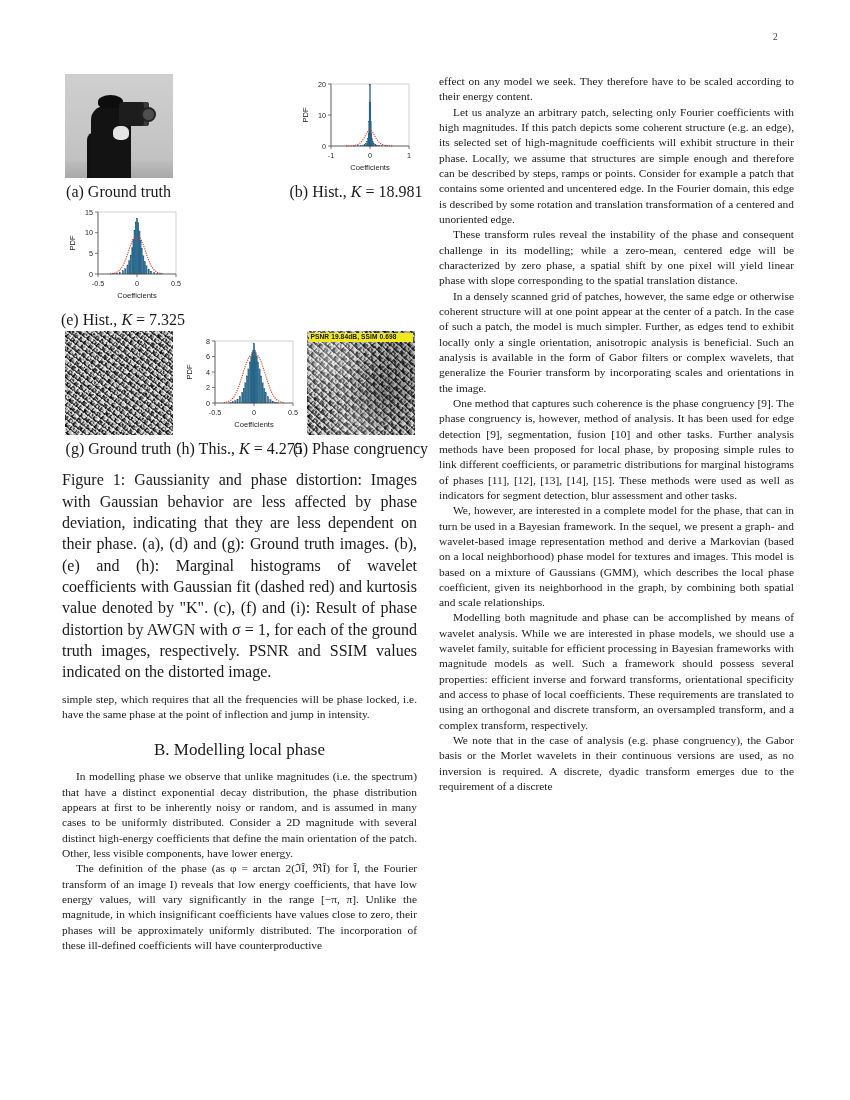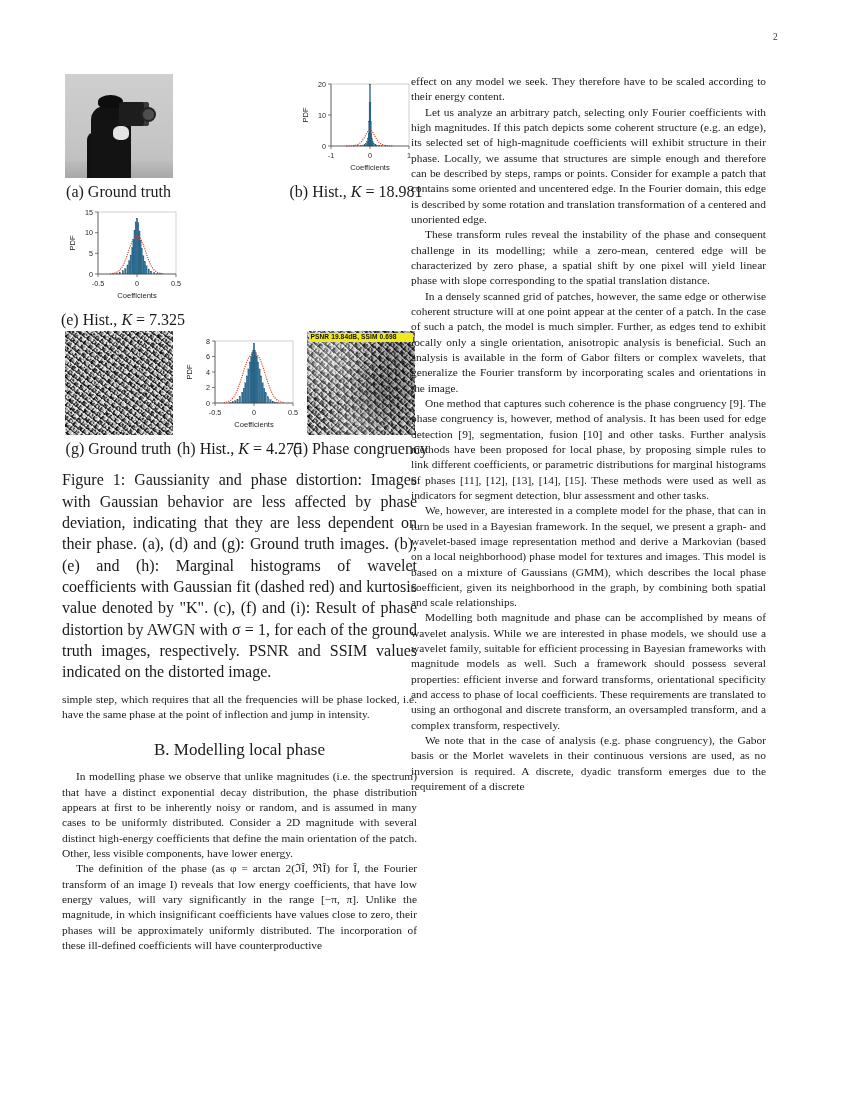--- a/index.html
+++ b/index.html
@@ -35,21 +35,21 @@
   
   .col {
     position: absolute;
     top: 74px;
     width: 355px;
     text-align: justify;
     font-size: 11.4px;
     line-height: 1.345;
   }
   .col-left  { left: 62px; }
-  .col-right { left: 411px; }
+  .col-right { left: 439px; }
 
   p {
     margin: 0;
     text-indent: 14px;
     text-align: justify;
     text-justify: inter-word;
     hyphens: manual;
   }
   p.noindent { text-indent: 0; }
   p + p { margin-top: 0; }
@@ -508,21 +508,21 @@
                 <text class="ax-tick" x="31" y="59" text-anchor="end">2</text>
                 <text class="ax-tick" x="31" y="43.5" text-anchor="end">4</text>
                 <text class="ax-tick" x="31" y="28" text-anchor="end">6</text>
                 <text class="ax-tick" x="31" y="12.5" text-anchor="end">8</text>
               </g>
               <text class="ax-label" x="75" y="96" text-anchor="middle">Coefficients</text>
               <text class="ax-label" x="13" y="41" text-anchor="middle" transform="rotate(-90 13 41)">PDF</text>
             </svg>
           </div>
           <div class="subcap">
-            <span>(h) Hist.,</span>
+            <span>(h) This.,</span>
             <span class="kvar">K</span>
             <span class="knum">= 4.275</span>
           </div>
         </div>
 
         <div class="fig-cell">
           <div class="panel panel-distort tex-fiber-2">
             <div class="haze"></div>
             <div class="psnr-label">PSNR 19.84dB, SSIM 0.698</div>
           </div>

